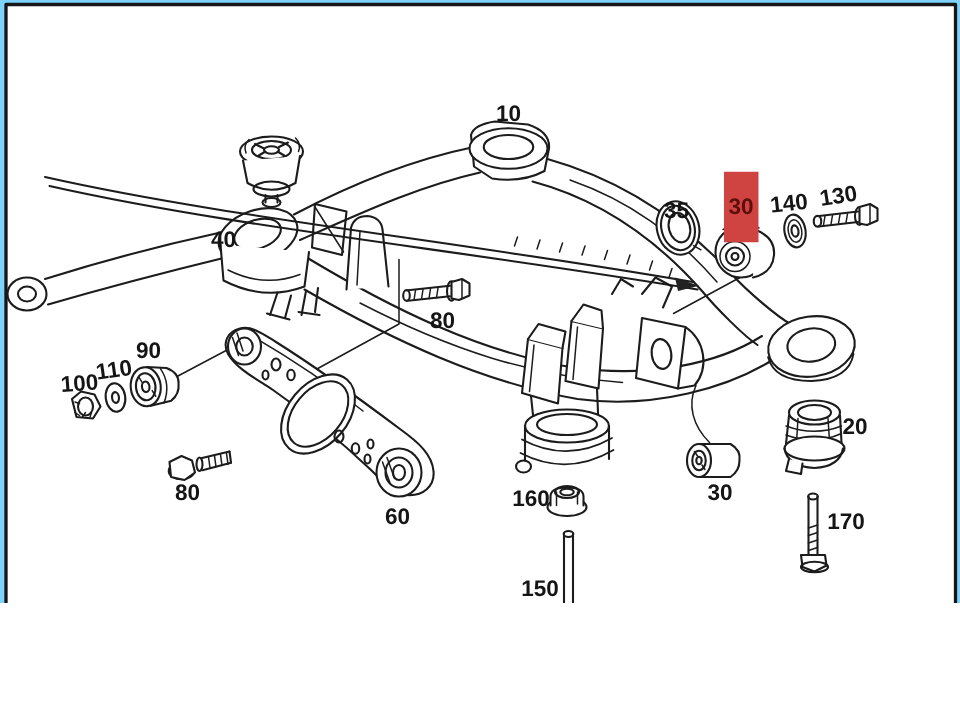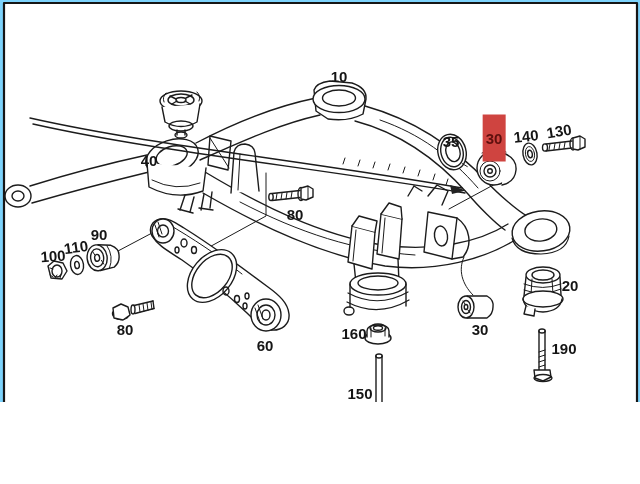--- a/index.html
+++ b/index.html
@@ -317,15 +317,15 @@
 <div class="callout" style="left:225px;top:345px;margin-left:40px;">60</div>
 <div class="callout" style="left:99px;top:234px;">90</div>
 <div class="callout" style="left:125px;top:329px;">80</div>
 <div class="callout" style="left:295px;top:214px;">80</div>
 <div class="callout" style="left:53px;top:256px;transform:translate(-50%,-50%) rotate(-4deg);">100</div>
 <div class="callout" style="left:76px;top:247px;transform:translate(-50%,-50%) rotate(-8deg);">110</div>
 <div class="callout" style="left:559px;top:131px;transform:translate(-50%,-50%) rotate(-9deg);">130</div>
 <div class="callout" style="left:526px;top:136px;transform:translate(-50%,-50%) rotate(-6deg);">140</div>
 <div class="callout" style="left:360px;top:378px;margin-top:15px;">150</div>
 <div class="callout" style="left:354px;top:333px;">160</div>
-<div class="callout" style="left:564px;top:348px;">190</div>
+<div class="callout" style="left:564px;top:348px;">170</div>
 
 </div>
 
 </body></html>

